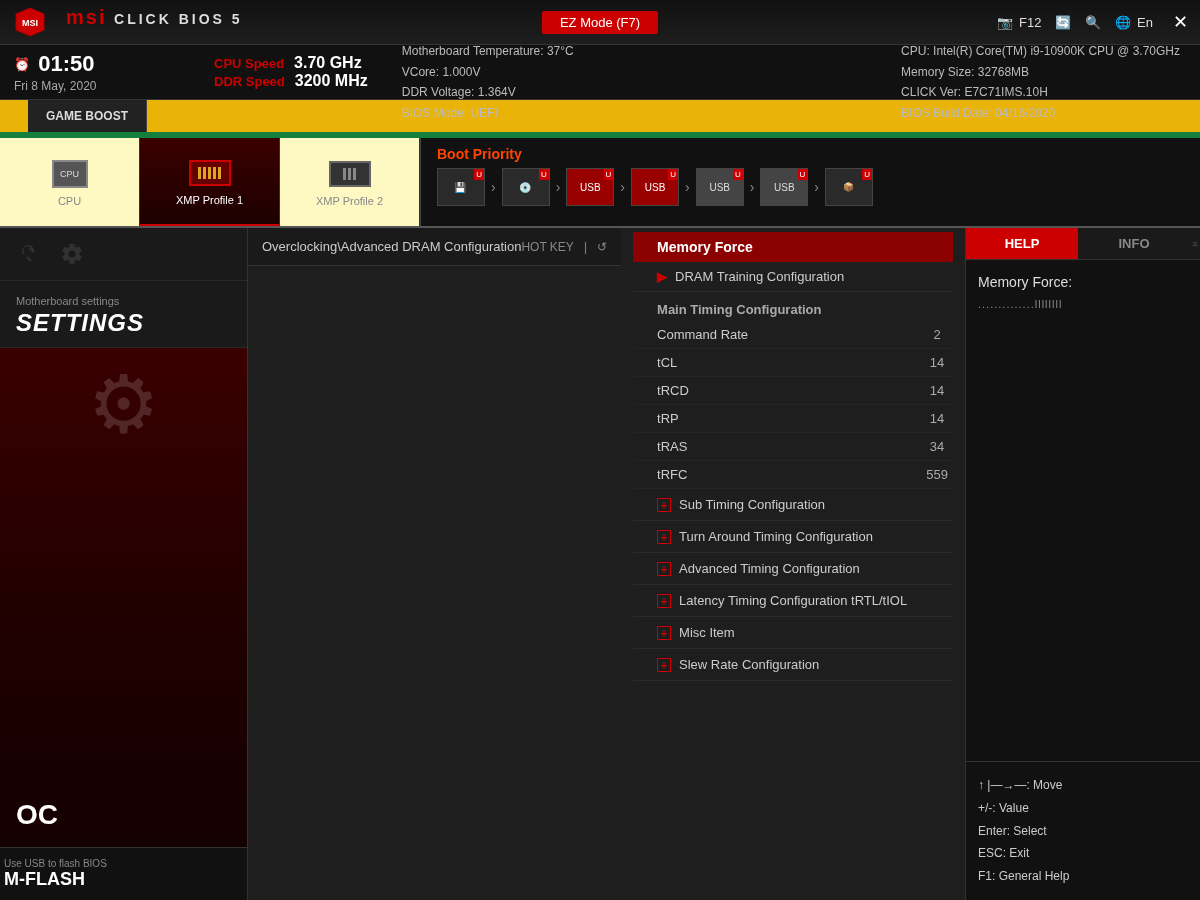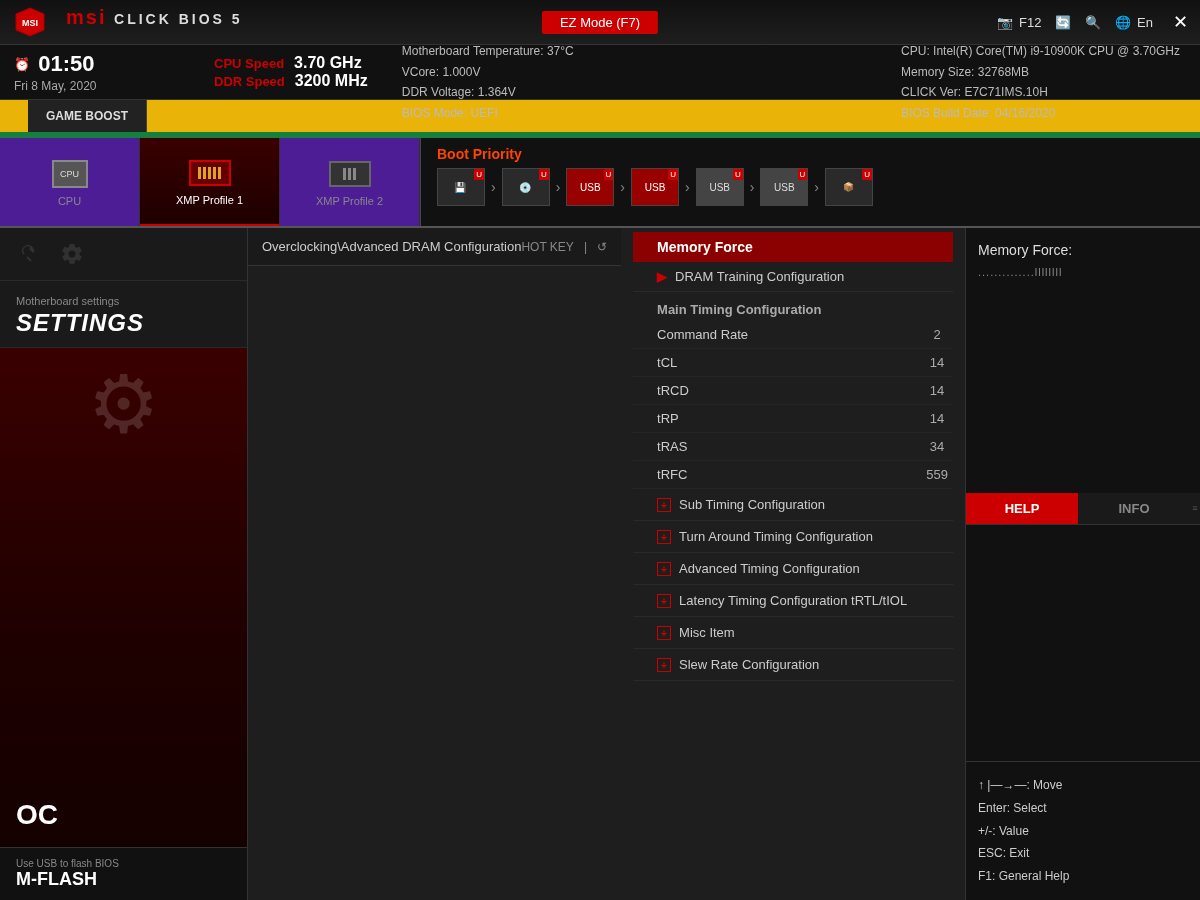--- a/index.html
+++ b/index.html
@@ -149,21 +149,21 @@
       cursor: pointer;
       border-right: 1px solid #333;
       color: #888;
       font-size: 11px;
     }
     .profile-tab.active {
       background: linear-gradient(to bottom, #3a0000, #1e0000);
       color: #fff;
       border-bottom: 2px solid #c00;
     }
-    .profile-tab.inactive { background: #4c1d95; }
+    .profile-tab.inactive { background: #fef9c3; }
     .tab-icon {
       width: 42px;
       height: 34px;
       display: flex;
       align-items: center;
       justify-content: center;
     }
     
     #boot-priority-area {
       flex: 1;
@@ -267,21 +267,21 @@
       opacity: 0.15;
       font-size: 80px;
       color: #fff;
     }
     .oc-label {
       color: #fff;
       font-size: 28px;
       font-weight: bold;
     }
     .mflash-section {
-      padding: 10px 16px;
+      padding: 10px 4px;
       border-top: 1px solid #333;
       background: #111;
     }
     .mflash-sub {
       color: #888;
       font-size: 10px;
     }
     .mflash-title {
       color: #fff;
       font-size: 18px;
@@ -734,34 +734,34 @@
         <div class="expand-section-row">
           <span class="expand-icon">+</span>
           <span>Slew Rate Configuration</span>
         </div>
 
       </div>
     </div>
   </div>
 
   <div id="right-panel">
-    <div id="help-content">
-      <div id="help-title">Memory Force:</div>
-      <div id="help-dots">..............llllllll</div>
-    </div>
     <div id="help-info-tabs">
       <button class="help-tab active">HELP</button>
       <button class="help-tab inactive">INFO</button>
       <div style="width:10px;background:#1a1a1a;display:flex;align-items:center;justify-content:center;cursor:ew-resize;">
         <span style="color:#555;font-size:9px;">≡</span>
       </div>
     </div>
+    <div id="help-content">
+      <div id="help-title">Memory Force:</div>
+      <div id="help-dots">..............llllllll</div>
+    </div>
     <div style="flex:1;"></div>
     <div id="keyboard-help">
       <div>↑ |—→—: Move</div>
+      <div>+/-: Value</div>
       <div>Enter: Select</div>
-      <div>+/-: Value</div>
       <div>ESC: Exit</div>
       <div>F1: General Help</div>
     </div>
   </div>
 
 </div>
 
 </body></html>

